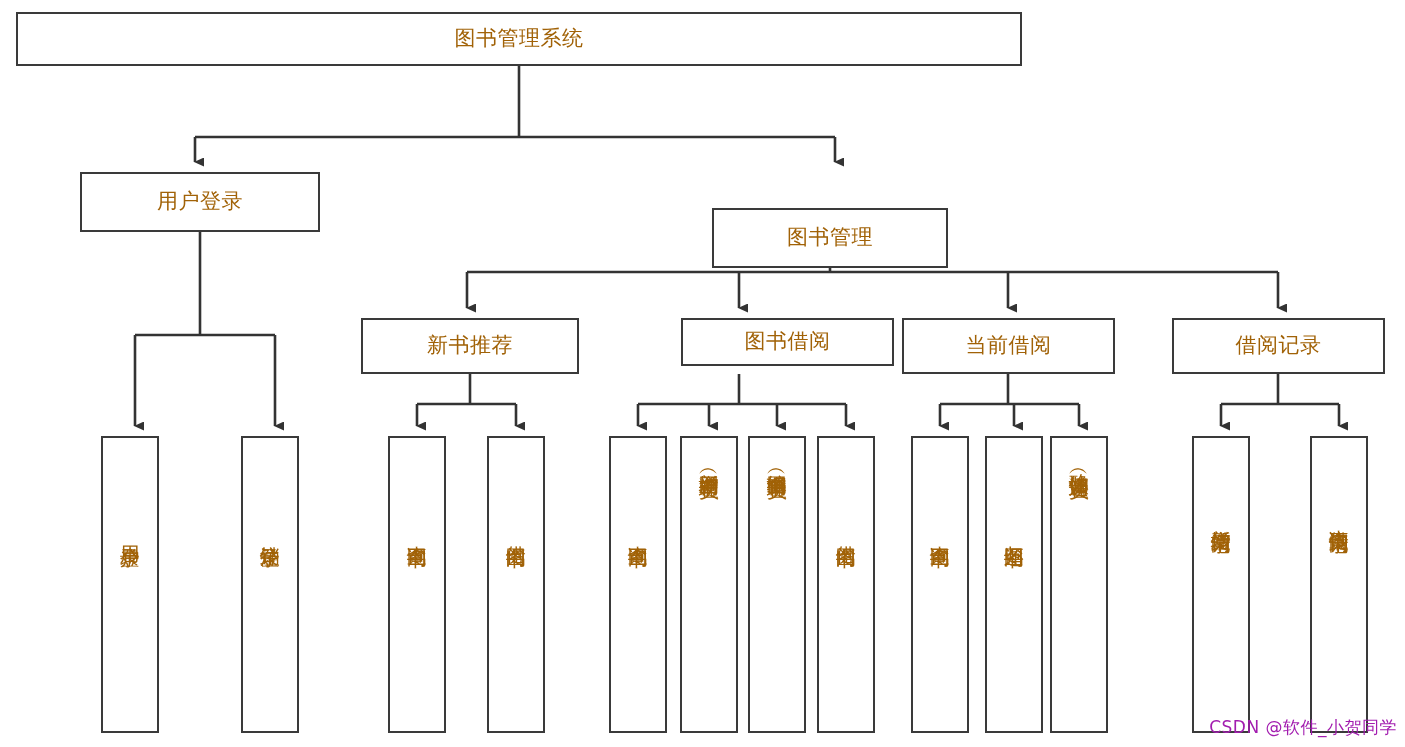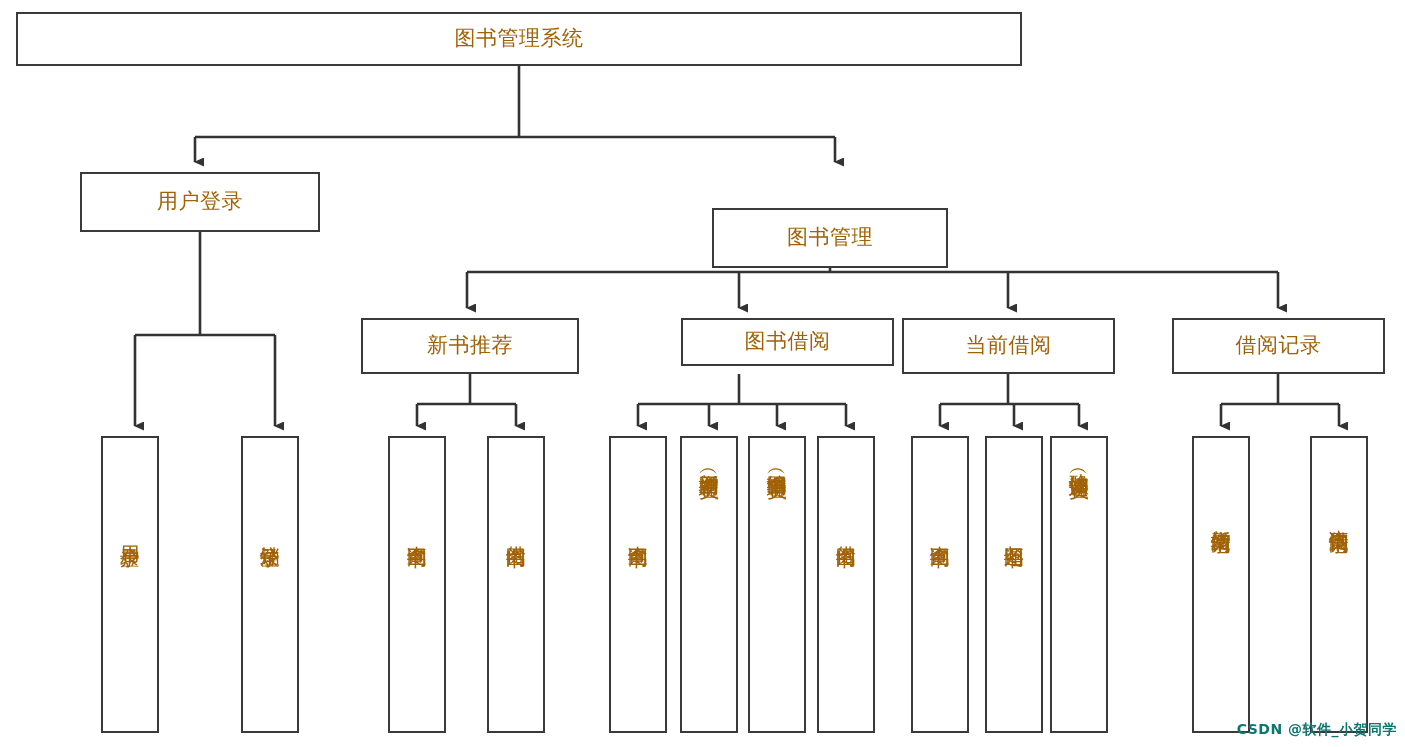--- a/index.html
+++ b/index.html
@@ -60,25 +60,24 @@
   .node-v.leaf-mid .vtext {
     margin-top: 72px;
   }
   .node-v.leaf-xlong .vtext {
     margin-top: 16px;
   }
   #watermark {
     position: absolute;
     right: 8px;
     bottom: 8px;
-    font-size: 14px;
-    color: #0f766e;
+    font-size: 17px;
+    color: #a21caf;
     white-space: nowrap;
     letter-spacing: 0.5px;
-    font-weight: bold;
   }
 </style>
 </head>
 <body>
 
 <div id="diagram-root">
 
   <svg id="edges-layer" viewBox="0 0 1405 747" width="1405" height="747" xmlns="http://www.w3.org/2000/svg">
     <defs>
       <marker id="arrowhead" markerWidth="9" markerHeight="10" refX="4.5" refY="9" orient="auto" markerUnits="userSpaceOnUse">

